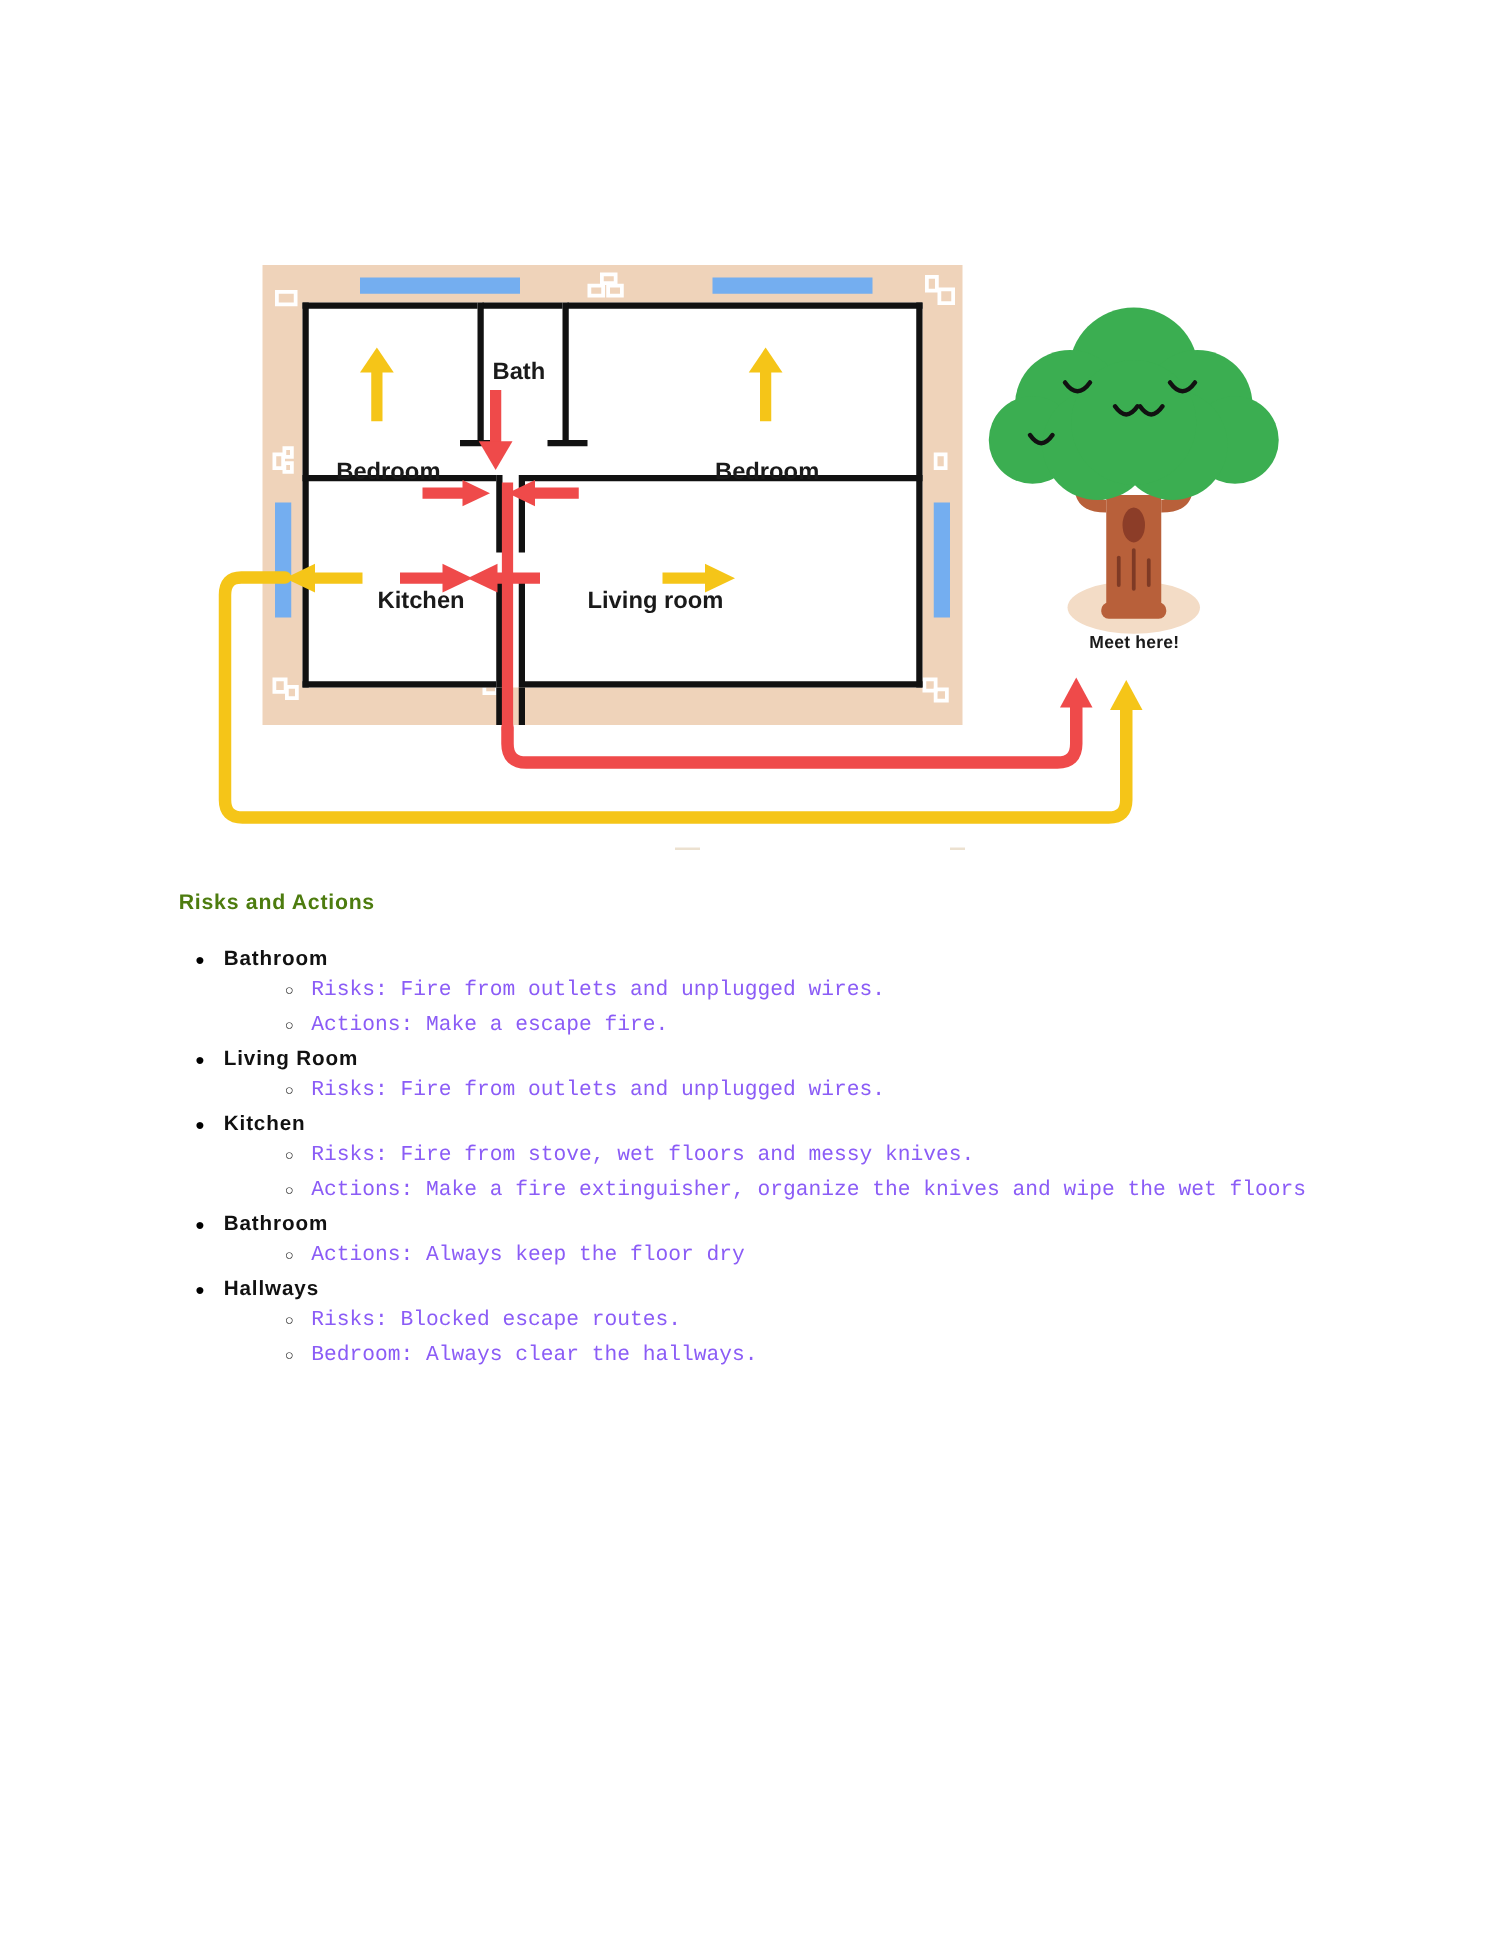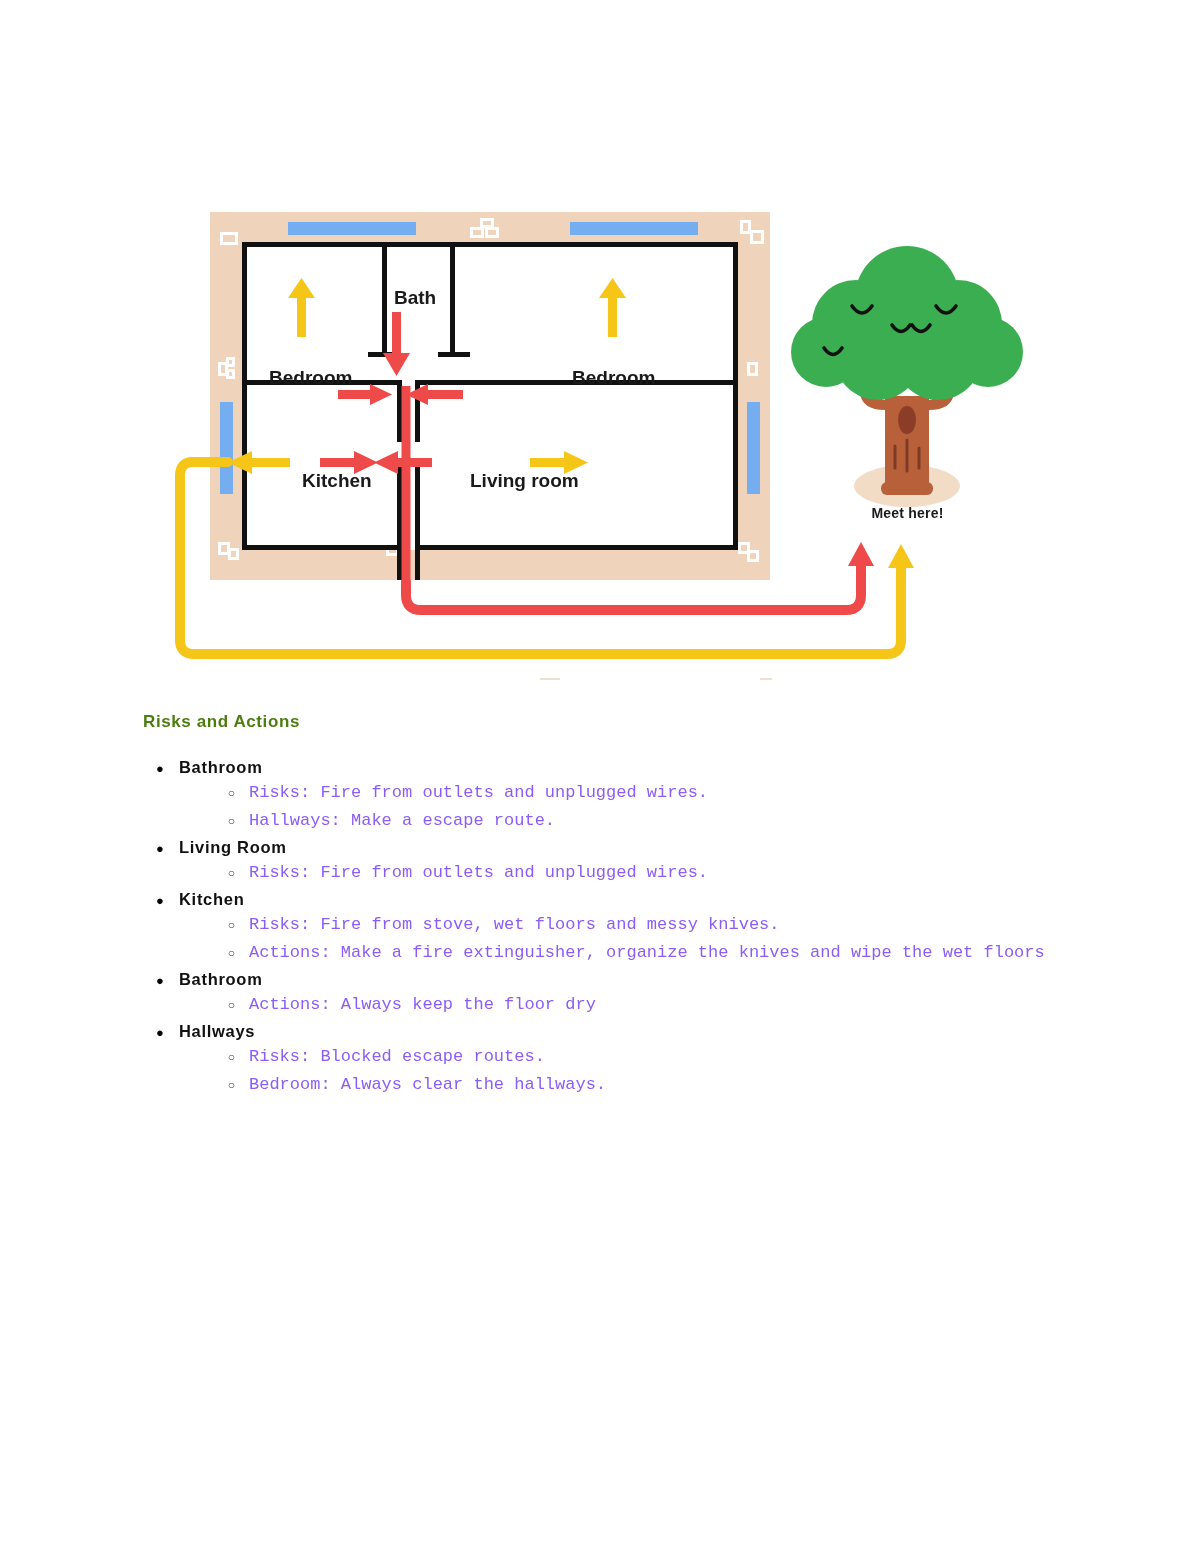--- a/index.html
+++ b/index.html
@@ -379,21 +379,21 @@
           <span class="bullet-dot"></span>
           <span class="cat-label">Bathroom</span>
         </div>
         <ul class="lvl2">
           <li class="sub-row">
             <span class="sub-dot"></span>
             <span class="sub-text">Risks: Fire from outlets and unplugged wires.</span>
           </li>
           <li class="sub-row">
             <span class="sub-dot"></span>
-            <span class="sub-text">Hallways: Make a escape route.</span>
+            <span class="sub-text">Actions: Make a escape fire.</span>
           </li>
         </ul>
       </li>
 
       <li>
         <div class="bullet-row">
           <span class="bullet-dot"></span>
           <span class="cat-label">Living Room</span>
         </div>
         <ul class="lvl2">

